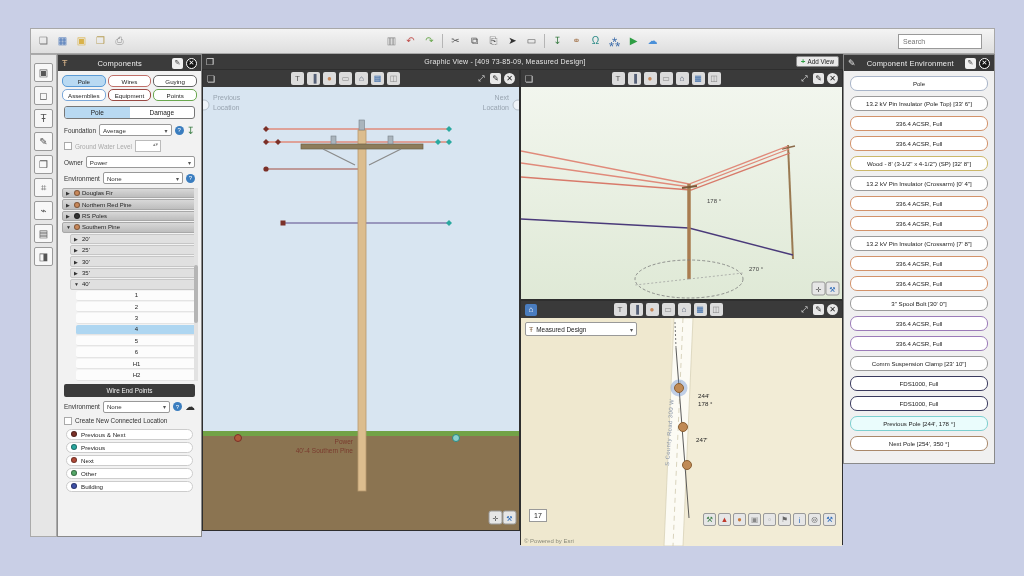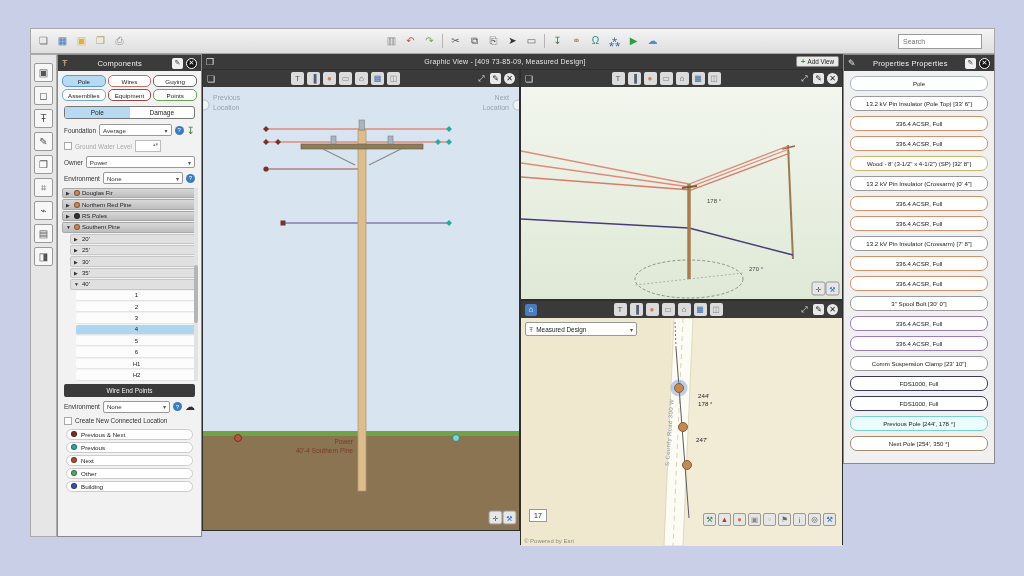--- a/index.html
+++ b/index.html
@@ -466,21 +466,21 @@
           <div class="mtool" style="color: rgb(85, 85, 85);">◎</div>
           <div class="mtool" style="color: rgb(42, 106, 184);">⚒</div>
         </div>
     </div>
   </div>
 </div>
 
 <div class="abs props">
   <div class="panel-hdr">
     <span class="hdr-ico" style="color:#e8e8e8;">✎</span>
-    <span class="hdr-title">Properties Properties</span>
+    <span class="hdr-title">Component Environment</span>
     <span class="hdr-btn pop">✎</span>
     <span class="hdr-btn close">✕</span>
   </div>
   <div class="prop-items">
       <div class="pitem" style="border-color: rgb(168, 180, 200); background: rgb(255, 255, 255);">Pole</div>
       <div class="pitem" style="border-color: rgb(154, 154, 154); background: rgb(255, 255, 255);">13.2 kV Pin Insulator (Pole Top) [33' 6"]</div>
       <div class="pitem" style="border-color: rgb(210, 146, 106); background: rgb(255, 255, 255);">336.4 ACSR, Full</div>
       <div class="pitem" style="border-color: rgb(210, 146, 106); background: rgb(255, 255, 255);">336.4 ACSR, Full</div>
       <div class="pitem" style="border-color: rgb(203, 183, 106); background: rgb(255, 255, 255);">Wood - 8' (3-1/2" x 4-1/2") (SP) [32' 8"]</div>
       <div class="pitem" style="border-color: rgb(154, 154, 154); background: rgb(255, 255, 255);">13.2 kV Pin Insulator (Crossarm) [0' 4"]</div>

